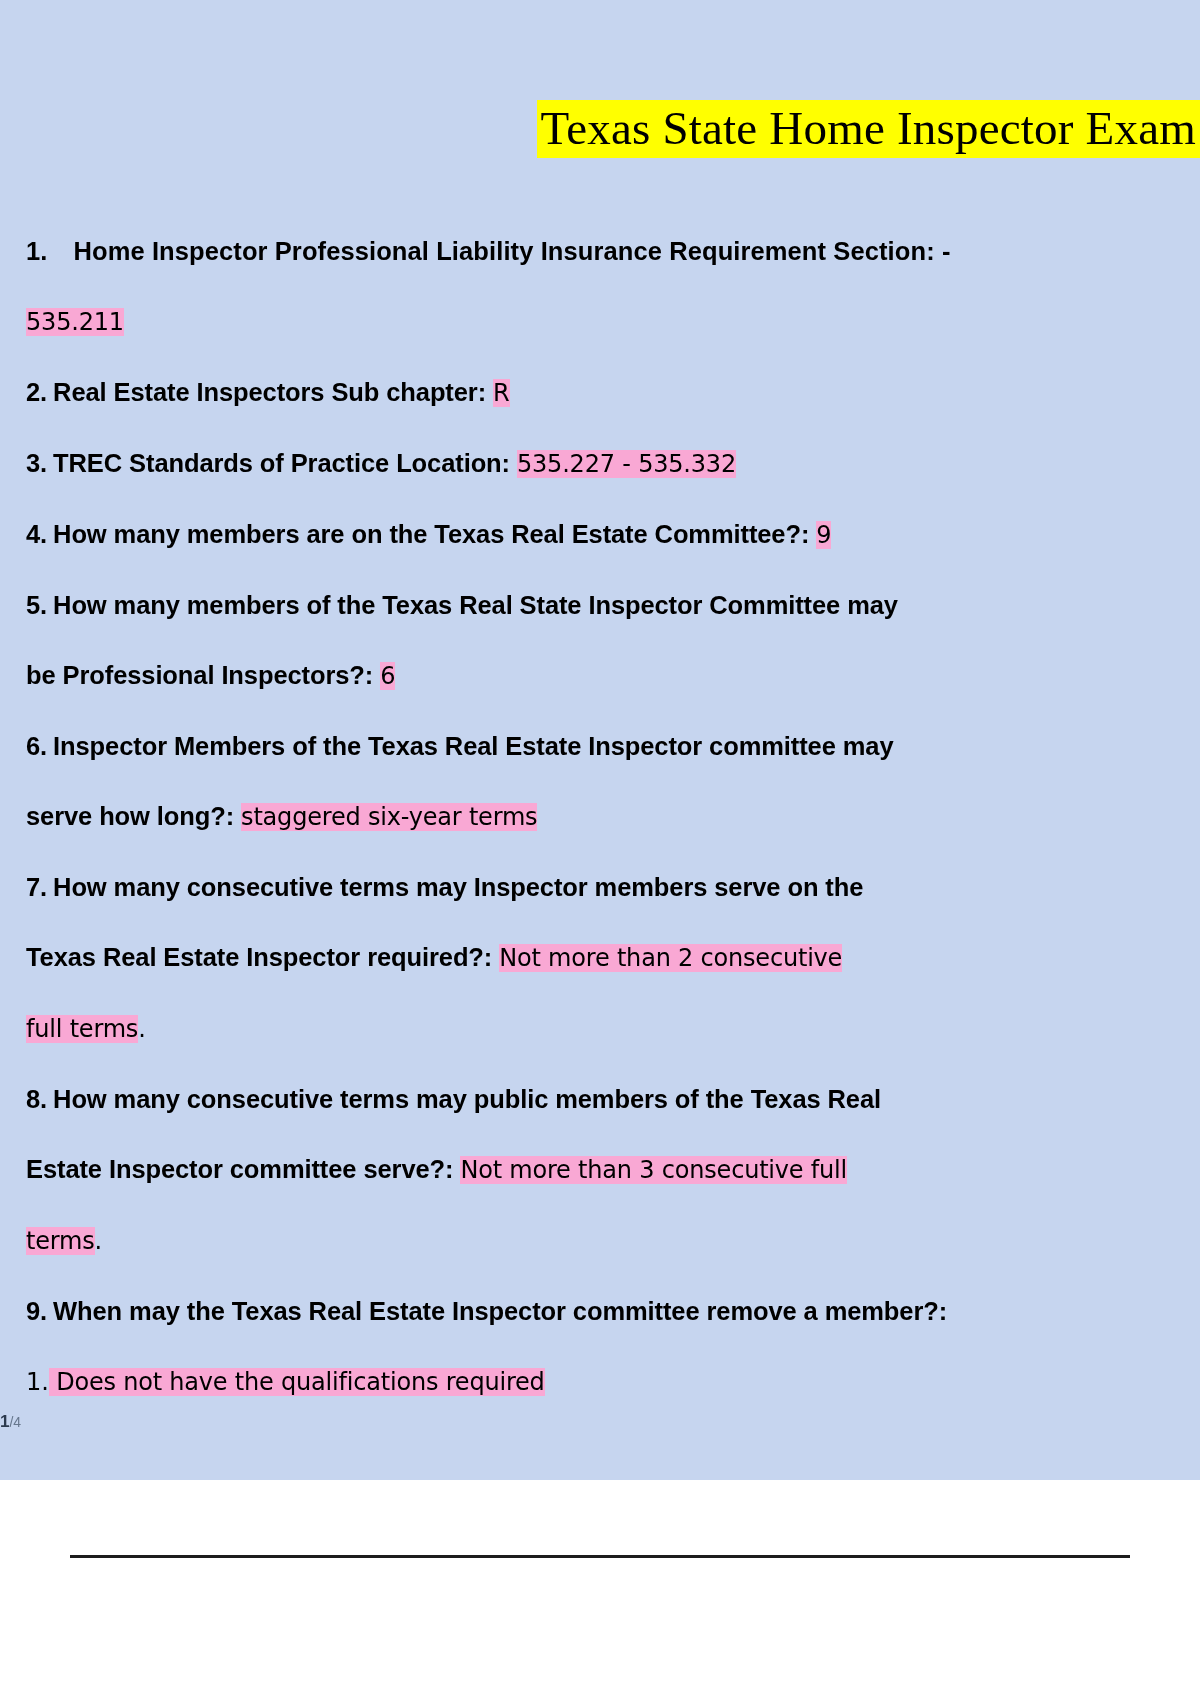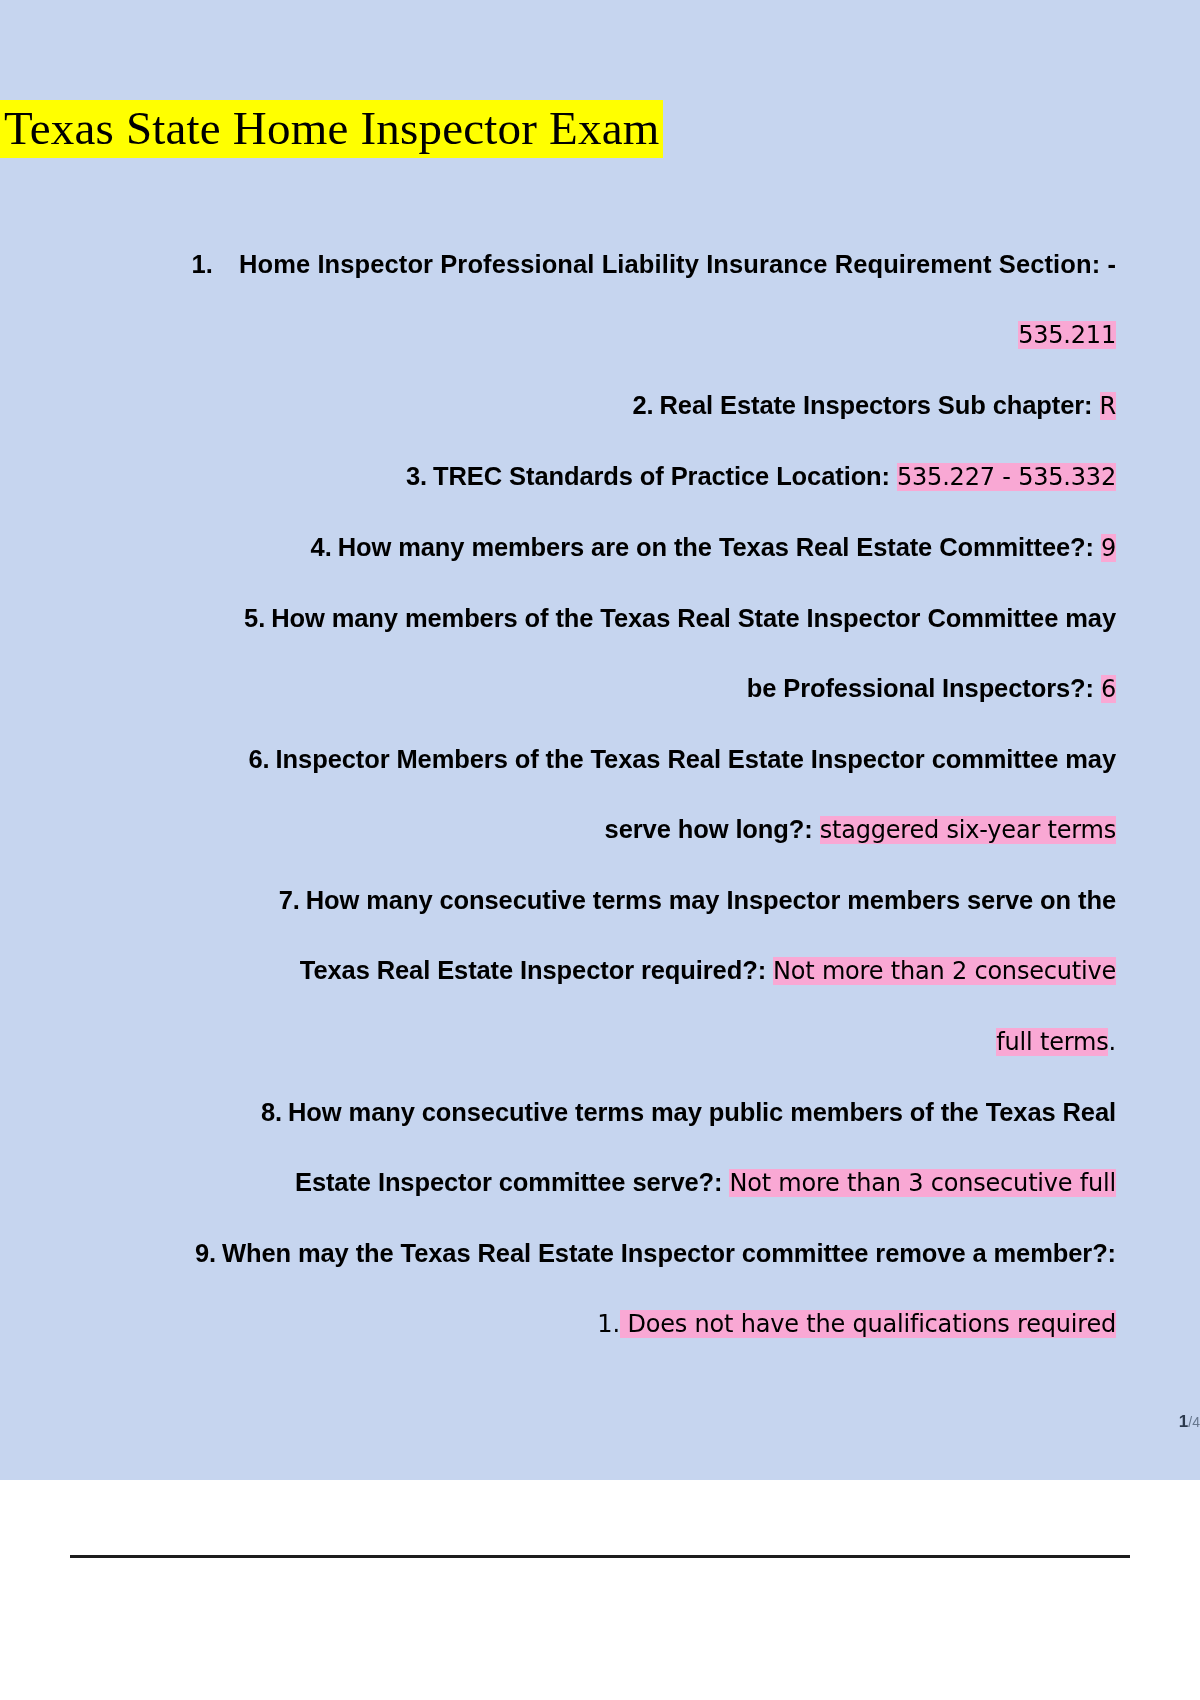--- a/index.html
+++ b/index.html
@@ -32,40 +32,39 @@
     height: 1480px;
     padding: 0;
   }
 
   
   .doc-title {
     position: absolute;
     left: 0;
     top: 96px;
     width: 1200px;
-    text-align: left;
+    text-align: right;
     font-family: "Liberation Serif", "DejaVu Serif", serif;
     font-size: 47px;
     line-height: 64px;
     font-weight: 400;
     color: #000000;
     letter-spacing: 0.2px;
   }
   .doc-title .hl {
     background: #ffff00;
     padding: 2px 4px 4px 4px;
   }
 
   
   .qa-block {
     position: absolute;
     left: 26px;
-    top: 229px;
+    top: 216px;
     width: 1090px;
-    text-align: right;
   }
 
   .qa-line {
     font-family: "Liberation Sans", sans-serif;
     font-weight: bold;
     font-size: 25.5px;
     line-height: 70px;
     color: #000000;
     white-space: nowrap;
     letter-spacing: -0.1px;
@@ -101,21 +100,21 @@
     font-size: 24px;
     color: #000000;
   }
 
   
   .page-indicator {
     position: absolute;
     left: 0;
     top: 1412px;
     width: 1200px;
-    text-align: right;
+    text-align: left;
     font-family: "Liberation Sans", sans-serif;
     color: #3c4a5e;
   }
   .page-indicator .cur {
     font-size: 17px;
     font-weight: bold;
     color: #2c3a4e;
   }
   .page-indicator .sep {
     font-size: 14px;
@@ -170,20 +169,21 @@
 
       <div class="qa-line"><span class="num">6.</span><span class="num-gap"></span><span>Inspector Members of the Texas Real Estate Inspector committee may</span></div>
       <div class="qa-line"><span>serve how long?:</span>&nbsp;<span class="ans">staggered six-year terms</span></div>
 
       <div class="qa-line"><span class="num">7.</span><span class="num-gap"></span><span>How many consecutive terms may Inspector members serve on the</span></div>
       <div class="qa-line"><span>Texas Real Estate Inspector required?:</span>&nbsp;<span class="ans">Not more than 2 consecutive</span></div>
       <div class="qa-line"><span class="ans">full terms</span><span class="ans-plain">.</span></div>
 
       <div class="qa-line"><span class="num">8.</span><span class="num-gap"></span><span>How many consecutive terms may public members of the Texas Real</span></div>
       <div class="qa-line"><span>Estate Inspector committee serve?:</span>&nbsp;<span class="ans">Not more than 3 consecutive full</span></div>
+      <div class="qa-line"><span class="ans">terms</span><span class="ans-plain">.</span></div>
 
       <div class="qa-line"><span class="num">9.</span><span class="num-gap"></span><span>When may the Texas Real Estate Inspector committee remove a member?:</span></div>
       <div class="qa-line"><span class="ans-plain">1.</span><span class="ans"> Does not have the qualifications required</span></div>
 
     </div>
 
     <div class="page-indicator"><span class="cur">1</span><span class="sep">/</span><span class="tot">4</span></div>
 
   </div>
 </div>

